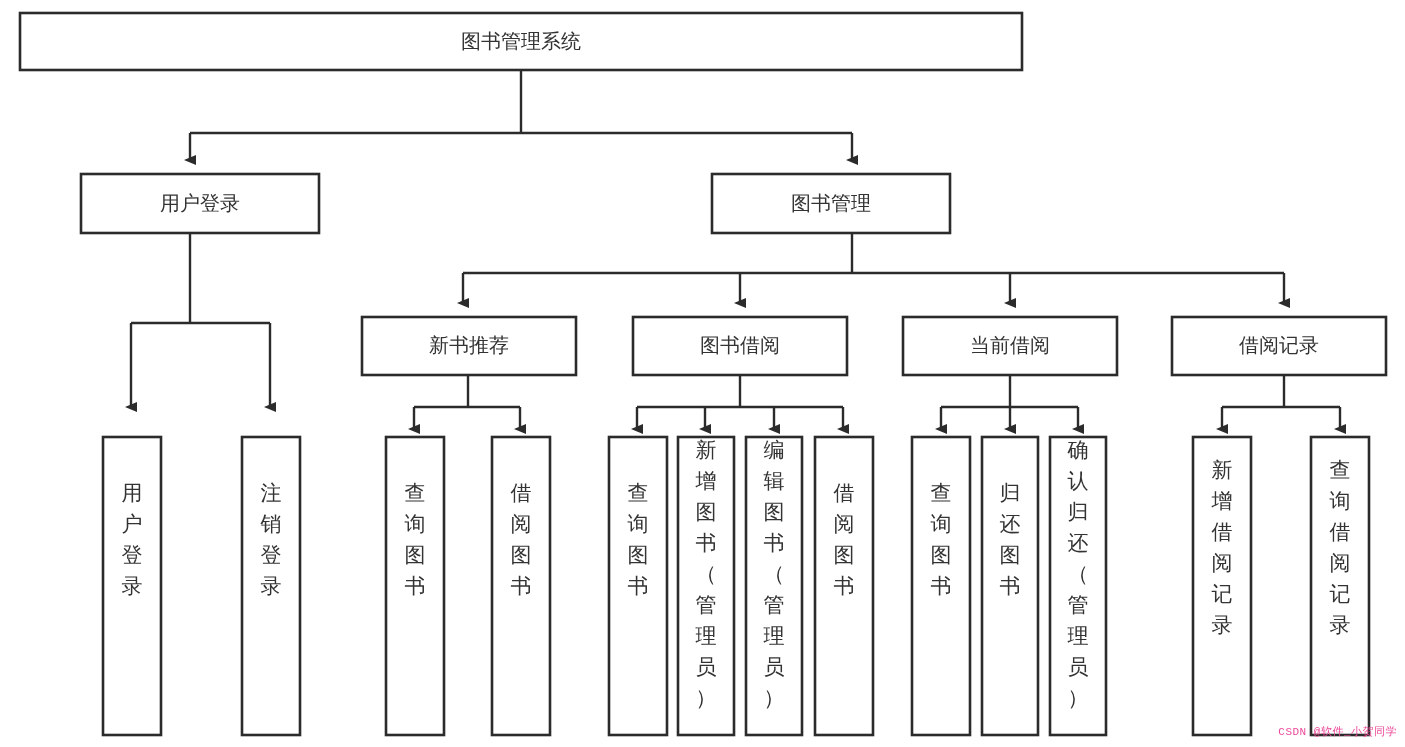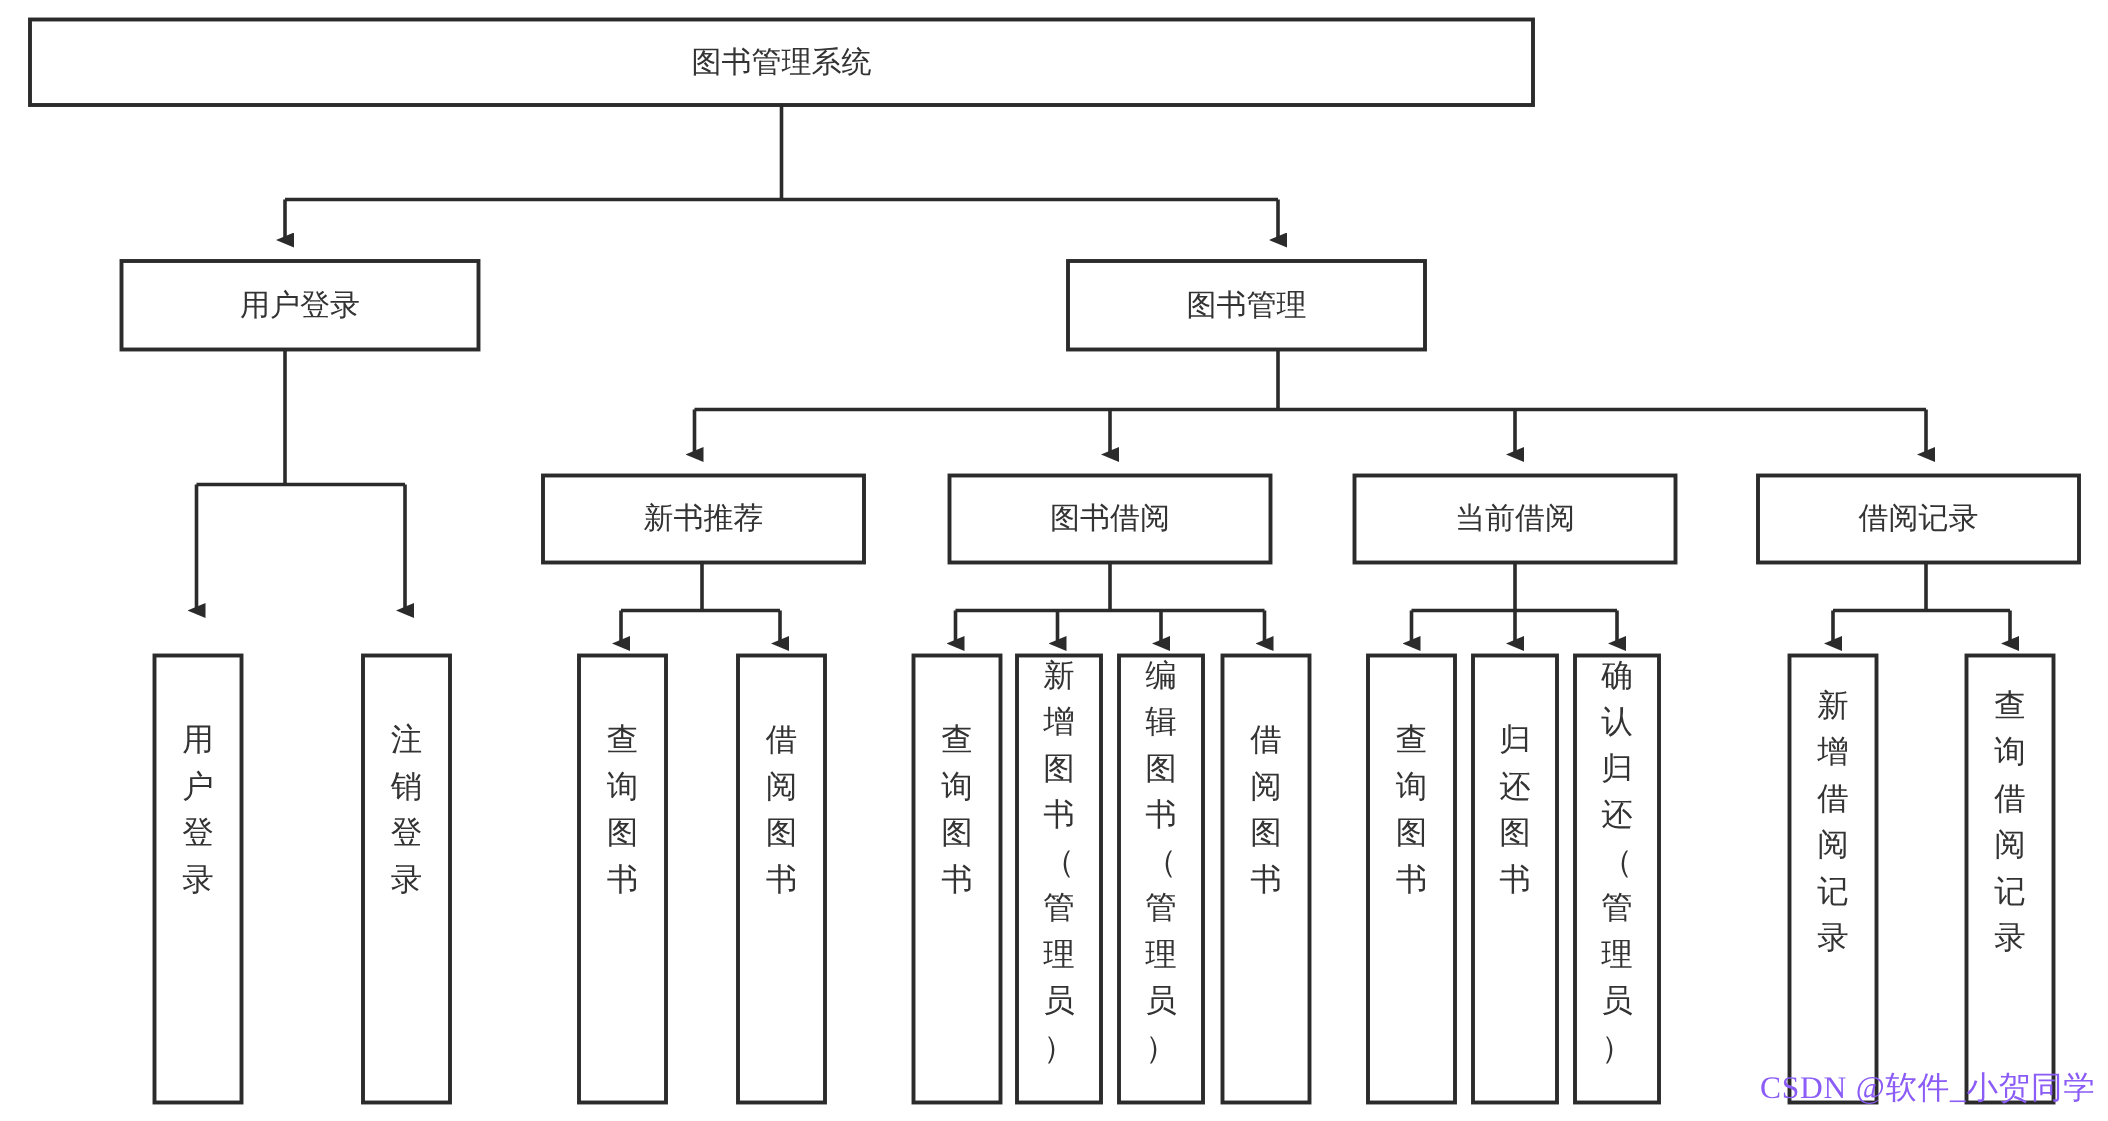--- a/index.html
+++ b/index.html
@@ -49,23 +49,23 @@
     stroke-width: 2.4;
     fill: none;
   }
   .arrow-head {
     fill: #2b2b2b;
   }
   .watermark {
     position: absolute;
     right: 8px;
     bottom: 8px;
-    color: #8b5cf6;
-    font-size: 21px;
-    font-family: Liberation Serif, serif;
+    color: #ec4899;
+    font-size: 11px;
+    font-family: Liberation Mono, monospace;
     letter-spacing: 0.5px;
     white-space: nowrap;
     user-select: none;
   }
 </style>
 </head>
 <body>
 
 <div id="diagram-root">
   <svg class="flow" viewBox="0 0 1405 747" xmlns="http://www.w3.org/2000/svg">

